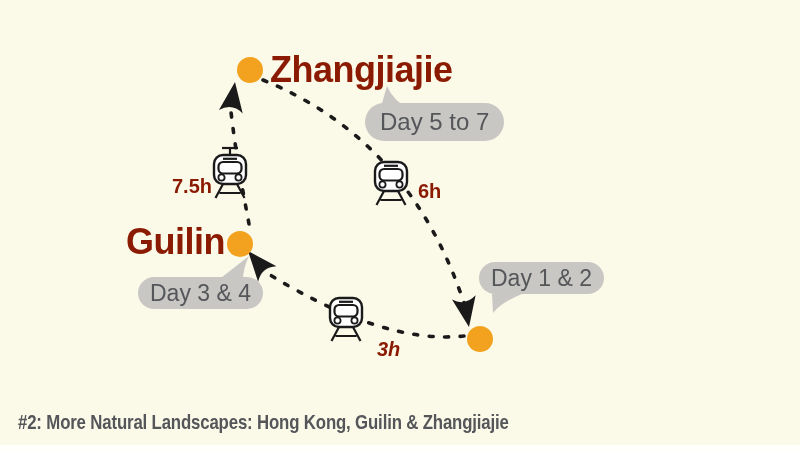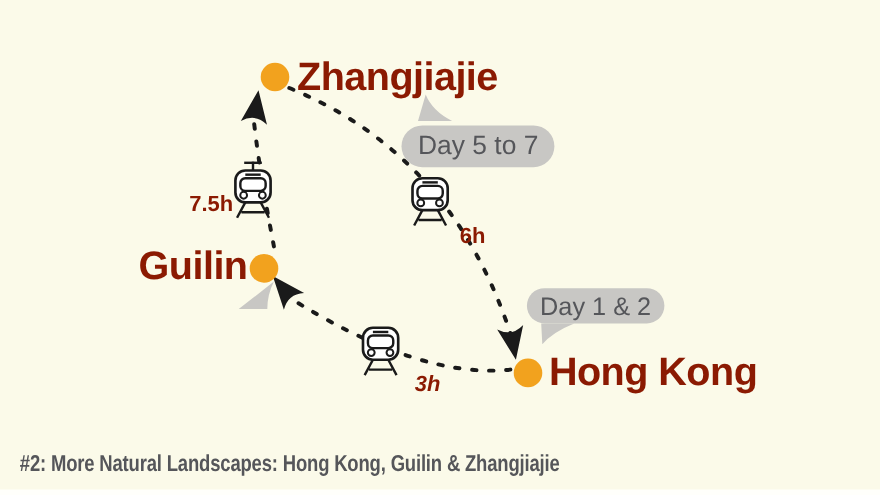--- a/index.html
+++ b/index.html
@@ -80,25 +80,25 @@
       <use href="#train-def"></use>
     </g>
   </svg>
 
   <div class="dot" style="left:237px; top:57px;"></div>
   <div class="dot" style="left:227px; top:231px;"></div>
   <div class="dot" style="left:467px; top:326px;"></div>
 
   <div class="city" style="right:575px; top:224px;">Guilin</div>
   <div class="city" style="left:270px; top:52px;">Zhangjiajie</div>
-  <div class="city" style="left:499px; top:320px;">Hong Kong</div>
 
-  <div class="badge" style="left:365px; top:103px;margin-top:11px;">Day 5 to 7</div>
+  <div class="badge" style="left:365px; top:103px;">Day 5 to 7</div>
+  <div class="badge small" style="left:138px; top:277px;">Day 3 &amp; 4</div>
   <div class="badge small" style="left:479px; top:262px;">Day 1 &amp; 2</div>
 
   <div class="duration" style="right:588px; top:176px;">7.5h</div>
-  <div class="duration" style="left:418px; top:181px;margin-top:24px;">6h</div>
+  <div class="duration" style="left:418px; top:181px;">6h</div>
   <div class="duration" style="left:377px; top:339px;font-style:italic;">3h</div>
 
   <div class="caption">#2: More Natural Landscapes: Hong Kong, Guilin &amp; Zhangjiajie</div>
 
   <div class="bottom-strip"></div>
 </div>
 
 </body></html>

